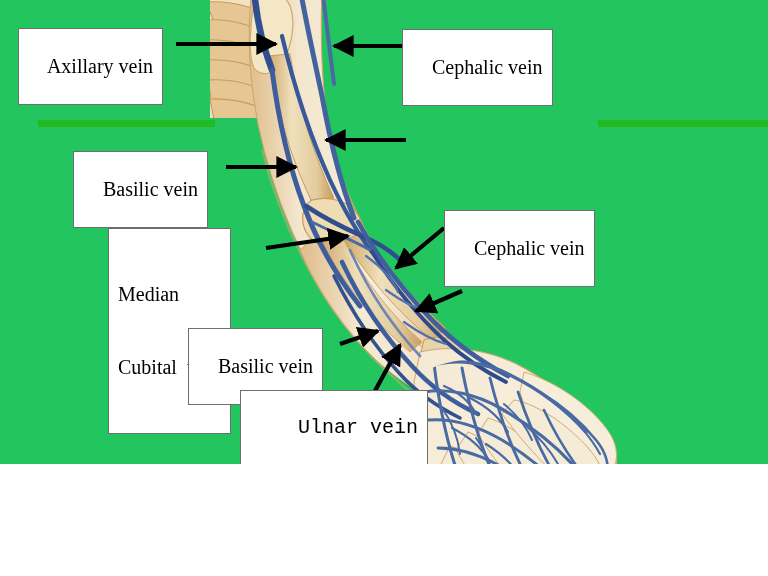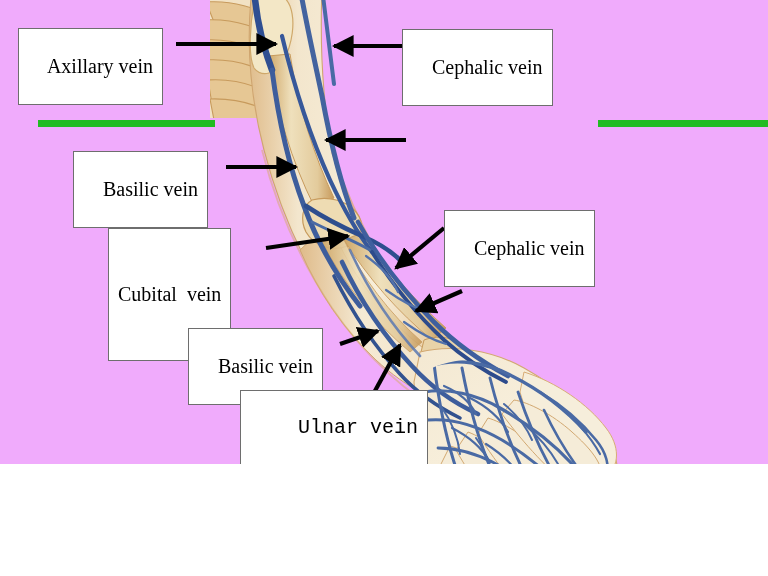--- a/index.html
+++ b/index.html
@@ -4,21 +4,21 @@
 <style>
   html, body {
     margin: 0;
     padding: 0;
     background: #ffffff;
   }
   #slide {
     position: relative;
     width: 768px;
     height: 464px;
-    background: #f0abfc;
+    background: #22c55e;
     overflow: hidden;
     font-family: "Liberation Serif", "DejaVu Serif", serif;
   }
 
   
   #illustration {
     position: absolute;
     left: 0; top: 0;
     width: 768px; height: 576px;
   }
@@ -268,20 +268,21 @@
   <div class="label-box" style="left:402px; top:29px;">
     <span>Cephalic vein</span>
   </div>
 
 
   <div class="label-box" style="left:73px; top:151px;">
     <span>Basilic vein</span>
   </div>
 
   <div class="label-box two-line" style="left:108px; top:228px;">
+    <div>Median</div>
     <div>Cubital  vein</div>
   </div>
 
   <div class="label-box" style="left:444px; top:210px;">
     <span>Cephalic vein</span>
   </div>
 
 
   <div class="label-box" style="left:188px; top:328px;">
     <span>Basilic vein</span>

